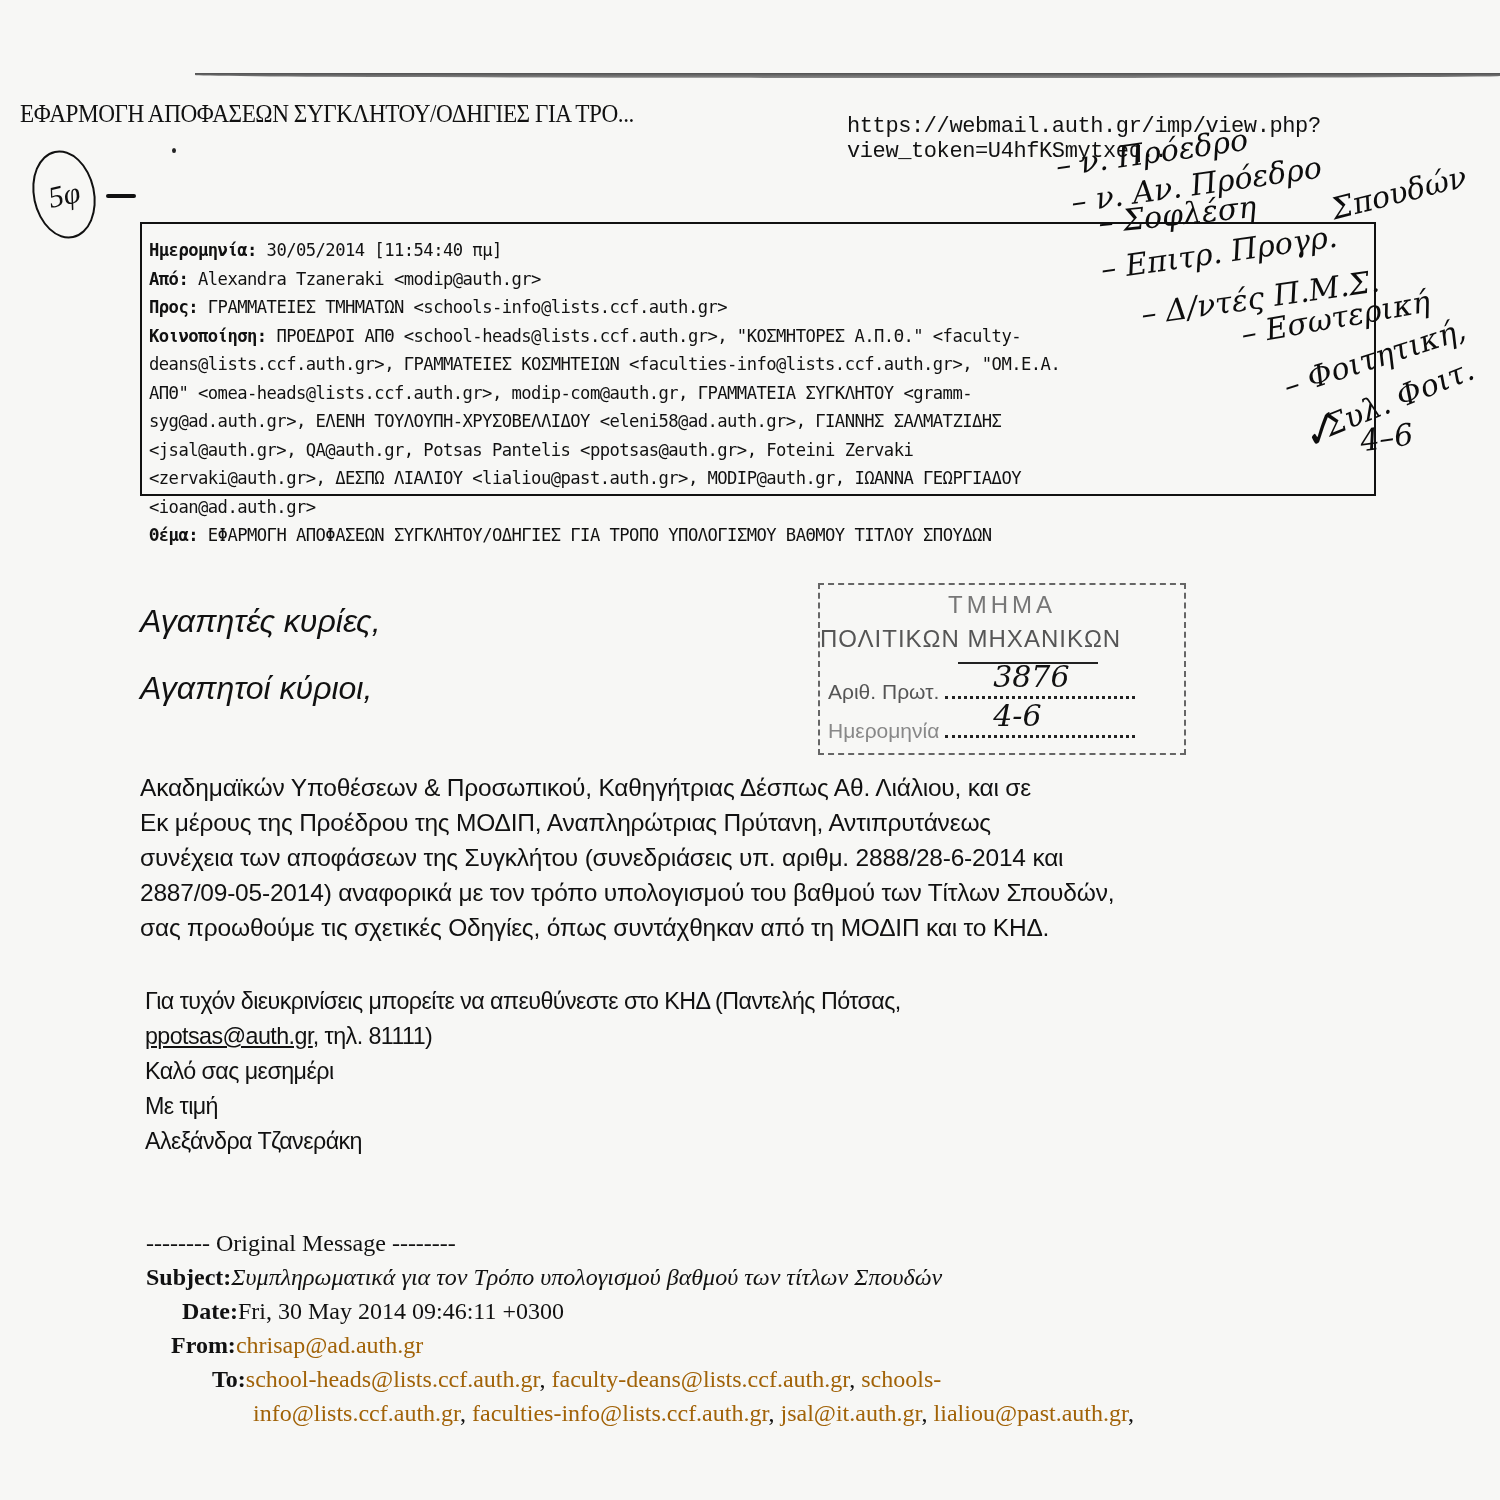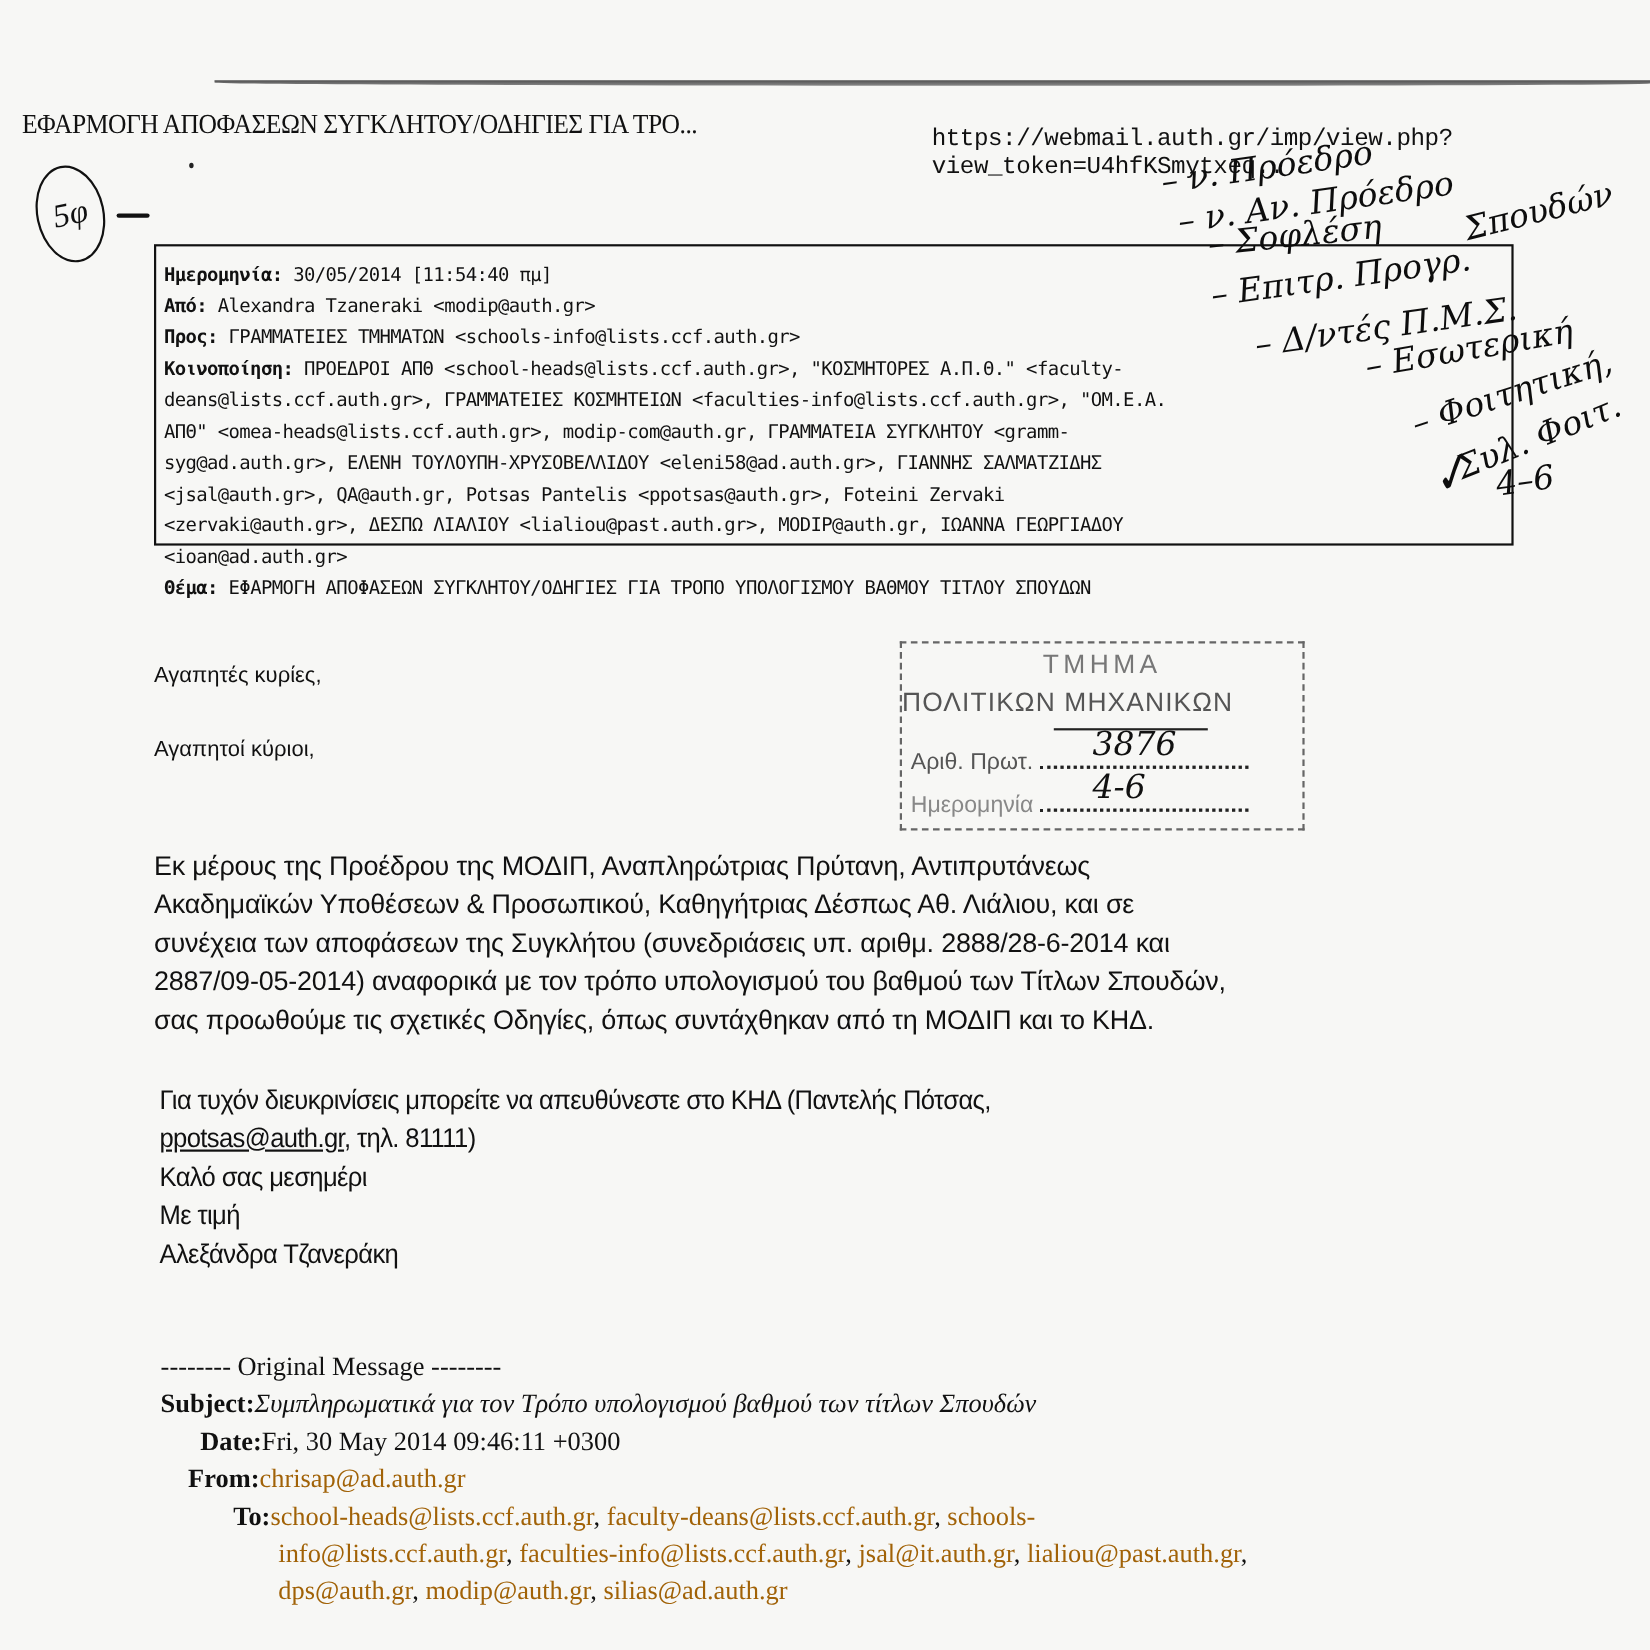--- a/index.html
+++ b/index.html
@@ -34,21 +34,21 @@
   .header-box {
     position:absolute; left:140px; top:222px; width:1236px; height:274px;
     border:2px solid #111; box-sizing:border-box;
     padding:12px 0 0 7px;
     font-family:"DejaVu Sans Mono", monospace; font-size:17.2px; line-height:28.5px;
     letter-spacing:-0.55px; white-space:pre-wrap;
   }
   .header-box .lbl { font-weight:bold; }
   .header-line { display:block; }
 
-  .greeting { position:absolute; left:140px; font-size:20px; }
+  .greeting { position:absolute; left:140px; font-size:32px;font-style:italic; }
   .greet1 { top:603px; }
   .greet2 { top:670px; }
 
   .stamp {
     position:absolute; left:818px; top:583px; width:368px; height:172px;
     border:2px dashed #666; box-sizing:border-box; color:#555;
     font-size:24px;
   }
   .stamp .s1 { position:absolute; top:6px; width:100%; text-align:center; letter-spacing:4px; color:#777; }
   .stamp .s2 { position:absolute; top:40px; width:100%; text-align:left; letter-spacing:1px; }
@@ -130,43 +130,42 @@
     <span>Αριθ. Πρωτ.</span>
     <span class="dots"><span class="hw">3876</span></span>
   </div>
   <div class="row r2">
     <span>Ημερομηνία</span>
     <span class="dots"><span class="hw">4-6</span></span>
   </div>
 </div>
 
 <div class="body-para">
+  <span>Ακαδημαϊκών Υποθέσεων &amp; Προσωπικού, Καθηγήτριας Δέσπως Αθ. Λιάλιου, και σε</span>
   <span>Εκ μέρους της Προέδρου της ΜΟΔΙΠ, Αναπληρώτριας Πρύτανη, Αντιπρυτάνεως</span>
-  <span>Ακαδημαϊκών Υποθέσεων &amp; Προσωπικού, Καθηγήτριας Δέσπως Αθ. Λιάλιου, και σε</span>
   <span>συνέχεια των αποφάσεων της Συγκλήτου (συνεδριάσεις υπ. αριθμ. 2888/28-6-2014 και</span>
   <span>2887/09-05-2014) αναφορικά με τον τρόπο υπολογισμού του βαθμού των Τίτλων Σπουδών,</span>
   <span>σας  προωθούμε τις σχετικές Οδηγίες, όπως συντάχθηκαν από τη ΜΟΔΙΠ και το ΚΗΔ.</span>
 </div>
 
 <div class="body-closing">
   <span>Για τυχόν διευκρινίσεις μπορείτε να απευθύνεστε στο ΚΗΔ (Παντελής Πότσας,</span>
   <span><a class="link">ppotsas@auth.gr</a><span style="display:inline">, τηλ. 81111)</span></span>
   <span>Καλό σας μεσημέρι</span>
   <span>Με τιμή</span>
   <span>Αλεξάνδρα Τζανεράκη</span>
 </div>
 
 <div class="orig">
   <span class="sep">-------- Original Message --------</span>
   <span class="row"><span class="k">Subject:</span><span class="subj">Συμπληρωματικά για τον Τρόπο υπολογισμού βαθμού των τίτλων Σπουδών</span></span>
   <span class="row ind1"><span class="k">Date:</span><span>Fri, 30 May 2014 09:46:11 +0300</span></span>
   <span class="row ind2"><span class="k">From:</span><a>chrisap@ad.auth.gr</a></span>
   <span class="row ind3"><span class="k">To:</span><a>school-heads@lists.ccf.auth.gr</a>, <a>faculty-deans@lists.ccf.auth.gr</a>, <a>schools-</a></span>
   <span class="row ind4"><a>info@lists.ccf.auth.gr</a>, <a>faculties-info@lists.ccf.auth.gr</a>, <a>jsal@it.auth.gr</a>, <a>lialiou@past.auth.gr</a>,</span>
-  <span class="row ind4"><a>dps@auth.gr</a>, <a>modip@auth.gr</a>, <a>silias@ad.auth.gr</a></span>
 </div>
 
 <div class="handwritten">
   <span class="h1">– ν. Πρόεδρο</span>
   <span class="h2">– ν. Αν. Πρόεδρο</span>
   <span class="h3">– Σοφλέση</span>
   <span class="h3b">Σπουδών</span>
   <span class="h4">– Επιτρ. Προγρ.</span>
   <span class="h5">– Δ/ντές Π.Μ.Σ.</span>
   <span class="h6">– Εσωτερική</span>

